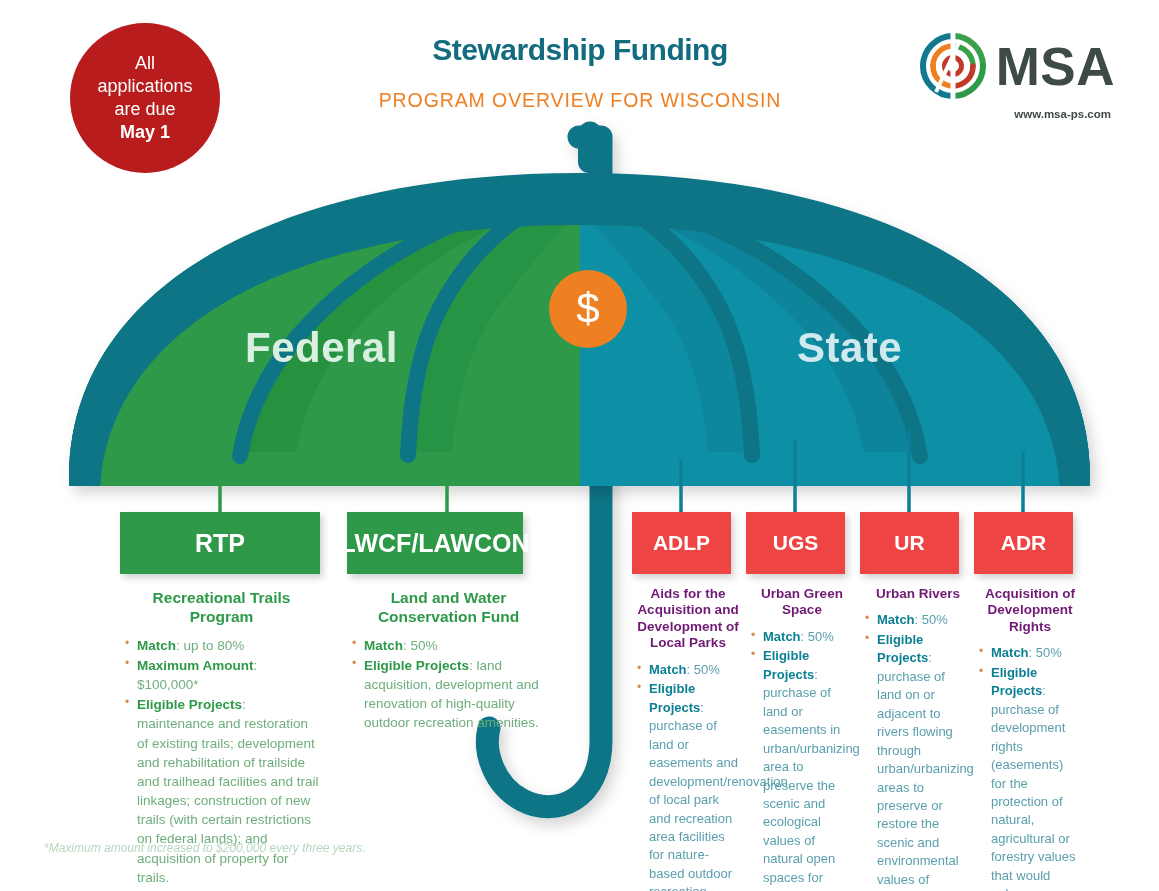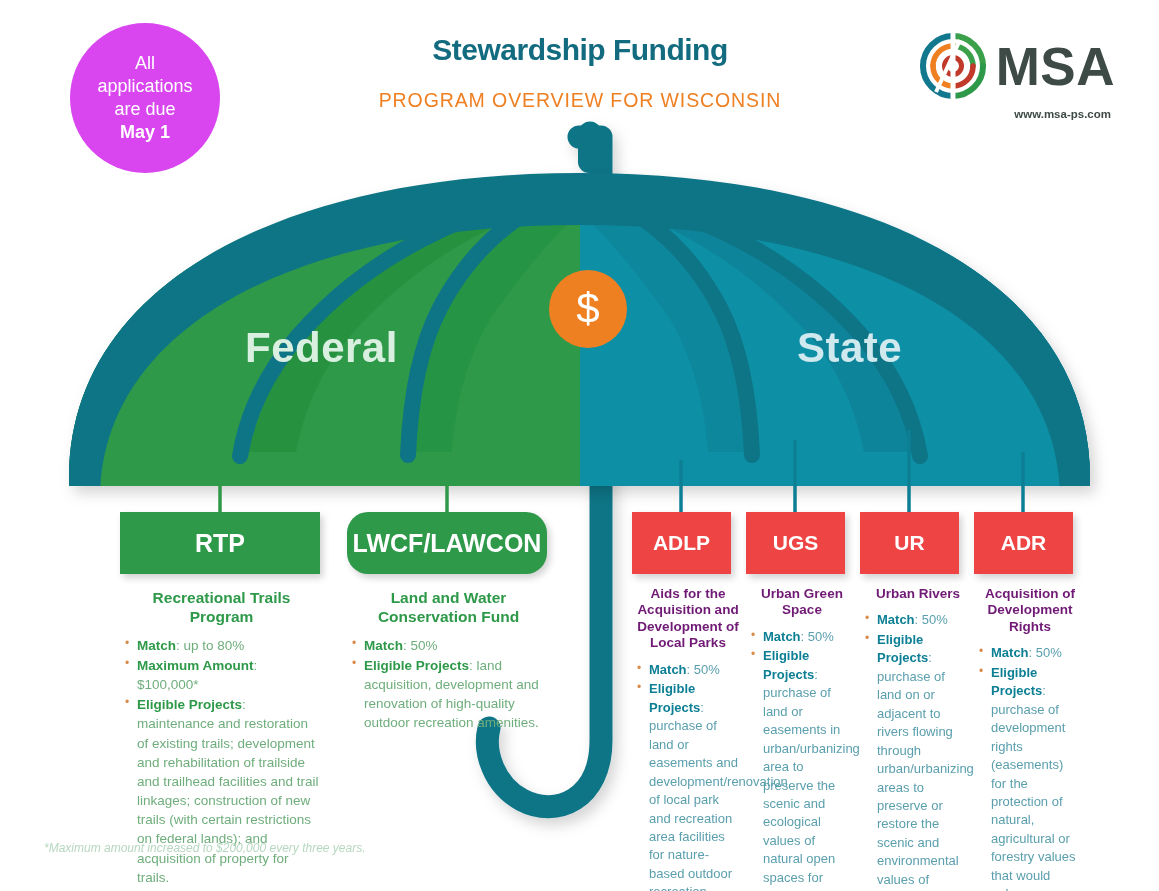--- a/index.html
+++ b/index.html
@@ -9,21 +9,21 @@
     background: #ffffff;
     font-family: "Liberation Sans", sans-serif;
     overflow: hidden;
   }
   #stage { position: relative; width: 1159px; height: 891px; background: #fff; }
 
   
   .due-badge {
     position: absolute; left: 70px; top: 23px;
     width: 150px; height: 150px; border-radius: 50%;
-    background: #d946ef;
+    background: #b91c1c;
     display: flex; flex-direction: column;
     align-items: center; justify-content: center;
     color: #ffffff; text-align: left;
     font-size: 18px; line-height: 1.28;
   }
   .due-badge .due-date { font-weight: bold; }
 
   .title-wrap { position: absolute; left: 240px; top: 33px; width: 680px; text-align: center; }
   .title-main {
     font-size: 30px; font-weight: bold; color: #136b80;
@@ -224,21 +224,21 @@
         <circle cx="39" cy="36" r="8.5" fill="none" stroke="#c0392b" stroke-width="5"></circle>
         <line x1="39" y1="2" x2="39" y2="70" stroke="#ffffff" stroke-width="5"></line>
         <line x1="46" y1="10" x2="22" y2="62" stroke="#ffffff" stroke-width="4"></line>
       </svg>
       <span class="logo-text">MSA</span>
     </div>
     <div class="logo-url">www.msa-ps.com</div>
   </div>
 
   <div class="prog-box fed" style="left:120px; top:512px; width:200px; height:62px;">RTP</div>
-  <div class="prog-box fed" style="left:347px; top:512px; width:200px; height:62px;border-radius:21px;">LWCF/LAWCON</div>
+  <div class="prog-box fed" style="left:347px; top:512px; width:176px; height:62px;">LWCF/LAWCON</div>
   <div class="prog-box st" style="left:632px; top:512px; width:99px; height:62px;">ADLP</div>
   <div class="prog-box st" style="left:746px; top:512px; width:99px; height:62px;">UGS</div>
   <div class="prog-box st" style="left:860px; top:512px; width:99px; height:62px;">UR</div>
   <div class="prog-box st" style="left:974px; top:512px; width:99px; height:62px;">ADR</div>
 
   <div class="col fed" style="left:124px; top:589px; width:195px;">
     <div class="col-title">Recreational Trails Program</div>
     <ul class="items">
       <li><span class="lbl">Match</span><span>: up to 80%</span></li>
       <li><span class="lbl">Maximum Amount</span><span>: $100,000*</span></li>

